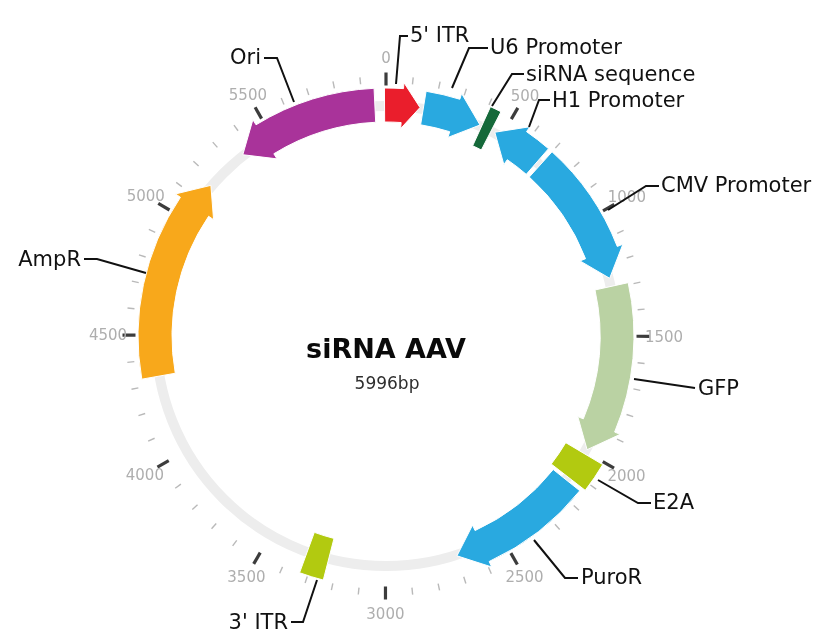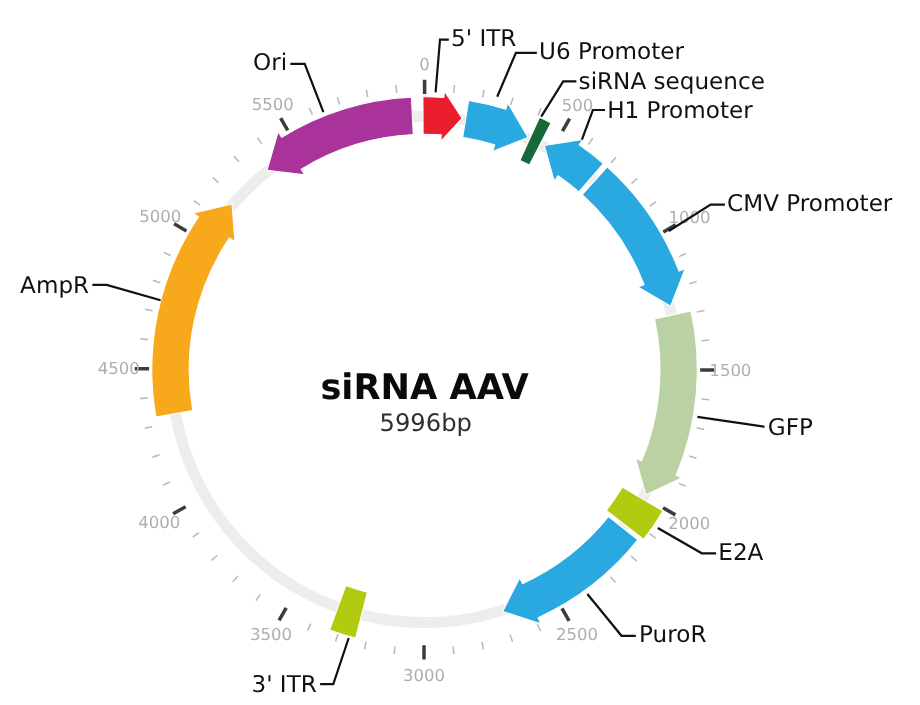--- a/index.html
+++ b/index.html
@@ -8,28 +8,28 @@
     width:836px;height:641px;
     background:#ffffff;
     font-family:"DejaVu Sans","Liberation Sans",sans-serif;
     overflow:hidden;
   }
   #map-svg{position:absolute;left:0;top:0;}
   .center-title{
     position:absolute;
     left:386px;top:333px;
     transform:translateX(-50%);
-    font-size:32px;font-weight:bold;color:#0a0a0a;
+    font-size:27px;font-weight:bold;color:#0a0a0a;
     white-space:nowrap;
   }
   .center-sub{
     position:absolute;
     left:387px;top:373px;
     transform:translateX(-50%);
-    font-size:22px;font-weight:normal;color:#2e2e2e;
+    font-size:17px;font-weight:normal;color:#2e2e2e;
     white-space:nowrap;
   }
   .feat-label{font-size:21px;fill:#111111;}
   .tick-label{font-size:15px;fill:#aeaeae;}
 </style>
 </head>
 <body>
 
 <div id="stage">
   <svg id="map-svg" width="836" height="641" viewBox="0 0 836 641">

